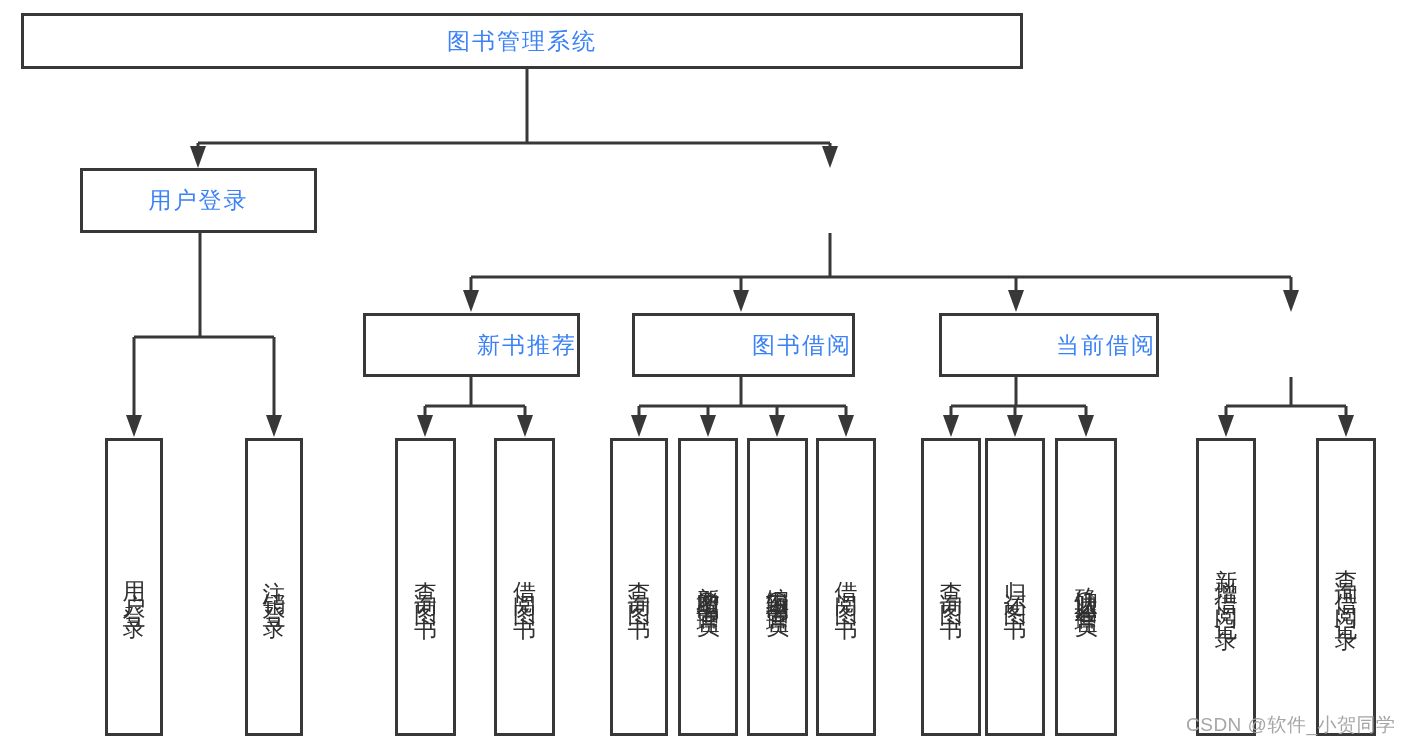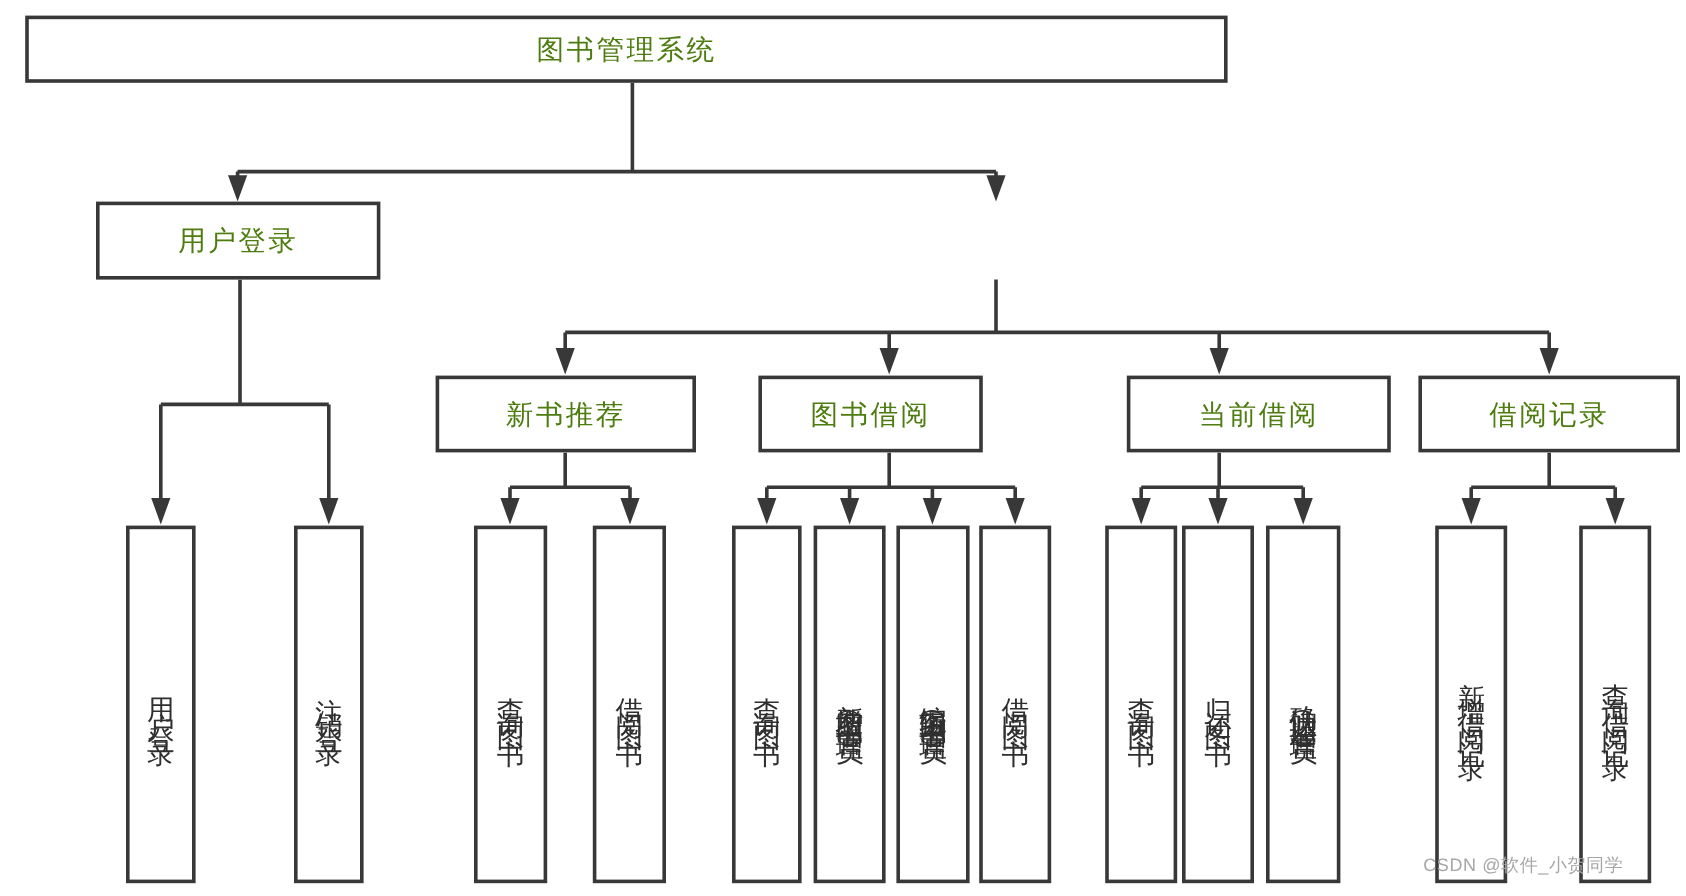--- a/index.html
+++ b/index.html
@@ -27,43 +27,43 @@
     box-sizing: border-box;
     border: 3px solid #383838;
     background: #ffffff;
     display: flex;
     align-items: center;
     justify-content: center;
   }
   .node .hlabel {
     font-size: 23px;
     letter-spacing: 2px;
-    color: #4d7c0f;
+    color: #3b82f6;
     white-space: nowrap;
   }
   
   .lvl2 { top: 168px; height: 65px; }
-  .lvl3 { top: 313px; height: 64px; }
+  .lvl3 { top: 313px; height: 64px; justify-content: flex-end; }
   .leaf { top: 438px; height: 298px; }
   .leaf .vlabel {
     writing-mode: vertical-rl;
     text-orientation: mixed;
     font-size: 23px;
     letter-spacing: 12px;
     color: #2f2f2f;
     line-height: 1;
   }
   .leaf .vlabel.tight {
     letter-spacing: 4px;
   }
   #watermark {
     position: absolute;
     left: 1186px;
     top: 712px;
-    font-size: 15px;
+    font-size: 19px;
     color: #a6a6a6;
     letter-spacing: 0.5px;
     white-space: nowrap;
     z-index: 5;
   }
 </style>
 </head>
 <body>
 
 <div id="canvas">
@@ -94,28 +94,25 @@
     <span class="hlabel">图书管理系统</span>
   </div>
 
   <div class="node lvl2" style="left:80px; width:237px;">
     <span class="hlabel">用户登录</span>
   </div>
 
   <div class="node lvl3" style="left:363px; width:217px;">
     <span class="hlabel">新书推荐</span>
   </div>
-  <div class="node lvl3" style="left:632px; width:187px;">
+  <div class="node lvl3" style="left:632px; width:223px;">
     <span class="hlabel">图书借阅</span>
   </div>
   <div class="node lvl3" style="left:906px; width:220px;margin-left:33px;">
     <span class="hlabel">当前借阅</span>
-  </div>
-  <div class="node lvl3" style="left:1182px; width:218px;">
-    <span class="hlabel">借阅记录</span>
   </div>
 
   <div class="node leaf" style="left:105px; width:58px;">
     <span class="vlabel">用户登录</span>
   </div>
   <div class="node leaf" style="left:245px; width:58px;">
     <span class="vlabel">注销登录</span>
   </div>
 
   <div class="node leaf" style="left:395px; width:61px;">

